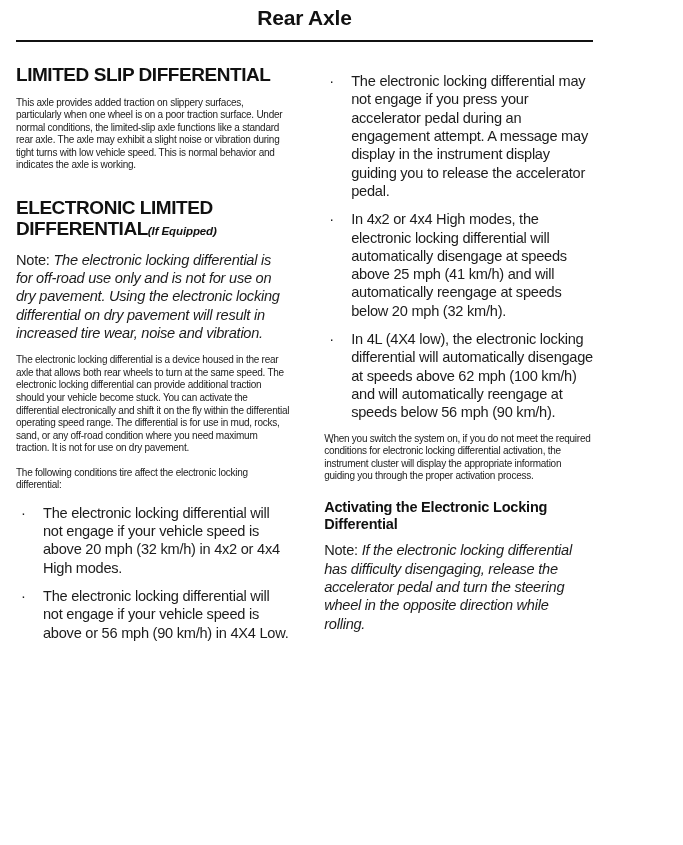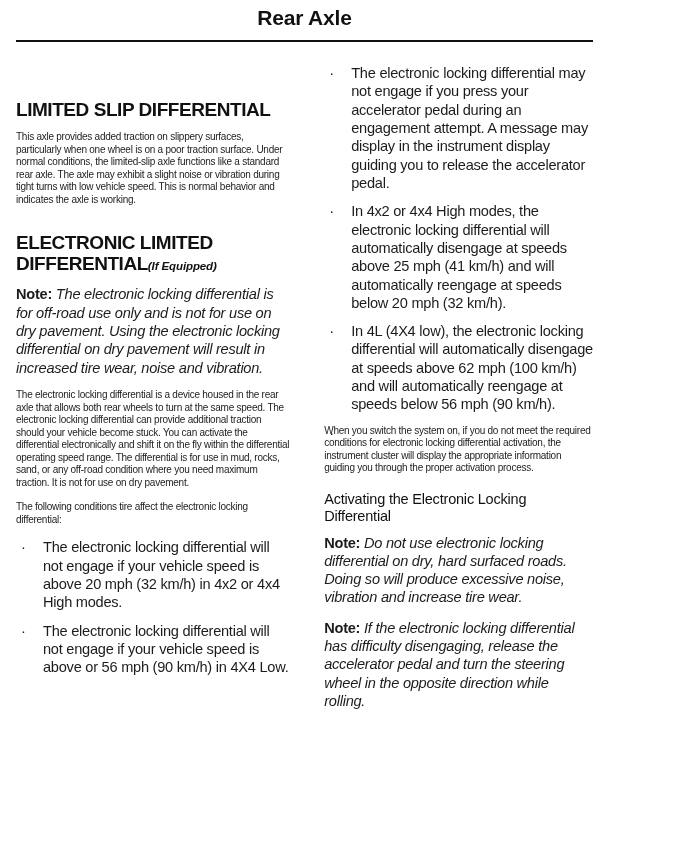--- a/index.html
+++ b/index.html
@@ -67,21 +67,21 @@
   h2.section-heading.spaced-top { margin-top: 25px; }
   .heading-qualifier {
     font-size: 11.5px;
     font-weight: bold;
     letter-spacing: -0.1px;
     white-space: nowrap;
     font-style: italic;
   }
   h3.sub-heading {
     font-size: 14.5px;
-    font-weight: normal;
+    font-weight: bold;
     line-height: 1.16;
     letter-spacing: -0.2px;
     color: #111111;
     margin: 16px 0 9px 0;
   }
 
   p.body-text {
     font-size: 10px;
     line-height: 1.255;
     letter-spacing: -0.25px;
@@ -93,21 +93,21 @@
   p.note {
     font-size: 14.6px;
     line-height: 1.255;
     letter-spacing: -0.25px;
     font-style: italic;
     margin: 0 0 12px 0;
     color: #1c1c1c;
   }
   p.note .note-label {
     font-style: normal;
-    font-weight: bold;
+    font-weight: normal;
   }
 
   ul.bullet-list {
     list-style: none;
     margin: 0 0 11px 0;
     padding: 0;
   }
   ul.bullet-list li {
     position: relative;
     padding-left: 27px;
@@ -166,20 +166,19 @@
         <li><span class="bullet-mark">·</span><span>The electronic locking differential may not engage if you press your accelerator pedal during an engagement attempt. A message may display in the instrument display guiding you to release the accelerator pedal.</span></li>
         <li><span class="bullet-mark">·</span><span>In 4x2 or 4x4 High modes, the electronic locking differential will automatically disengage at speeds above 25 mph (41 km/h) and will automatically reengage at speeds below 20 mph (32 km/h).</span></li>
         <li><span class="bullet-mark">·</span><span>In 4L (4X4 low), the electronic locking differential will automatically disengage at speeds above 62 mph (100 km/h) and will automatically reengage at speeds below 56 mph (90 km/h).</span></li>
         <li><span class="bullet-mark">·</span></li>
       </ul>
 
       <p class="body-text">When you switch the system on, if you do not meet the required conditions for electronic locking differential activation, the instrument cluster will display the appropriate information guiding you through the proper activation process.</p>
 
       <h3 class="sub-heading">Activating the Electronic Locking Differential</h3>
 
-      <p class="note"><span class="note-label">Note:</span> <span>Do not use electronic locking differential on dry, hard surfaced roads. Doing so will produce excessive noise, vibration and increase tire wear.</span></p>
 
       <p class="note"><span class="note-label">Note:</span> <span>If the electronic locking differential has difficulty disengaging, release the accelerator pedal and turn the steering wheel in the opposite direction while rolling.</span></p>
 
     </div>
 
   </div>
 </div>
 
 </body></html>

